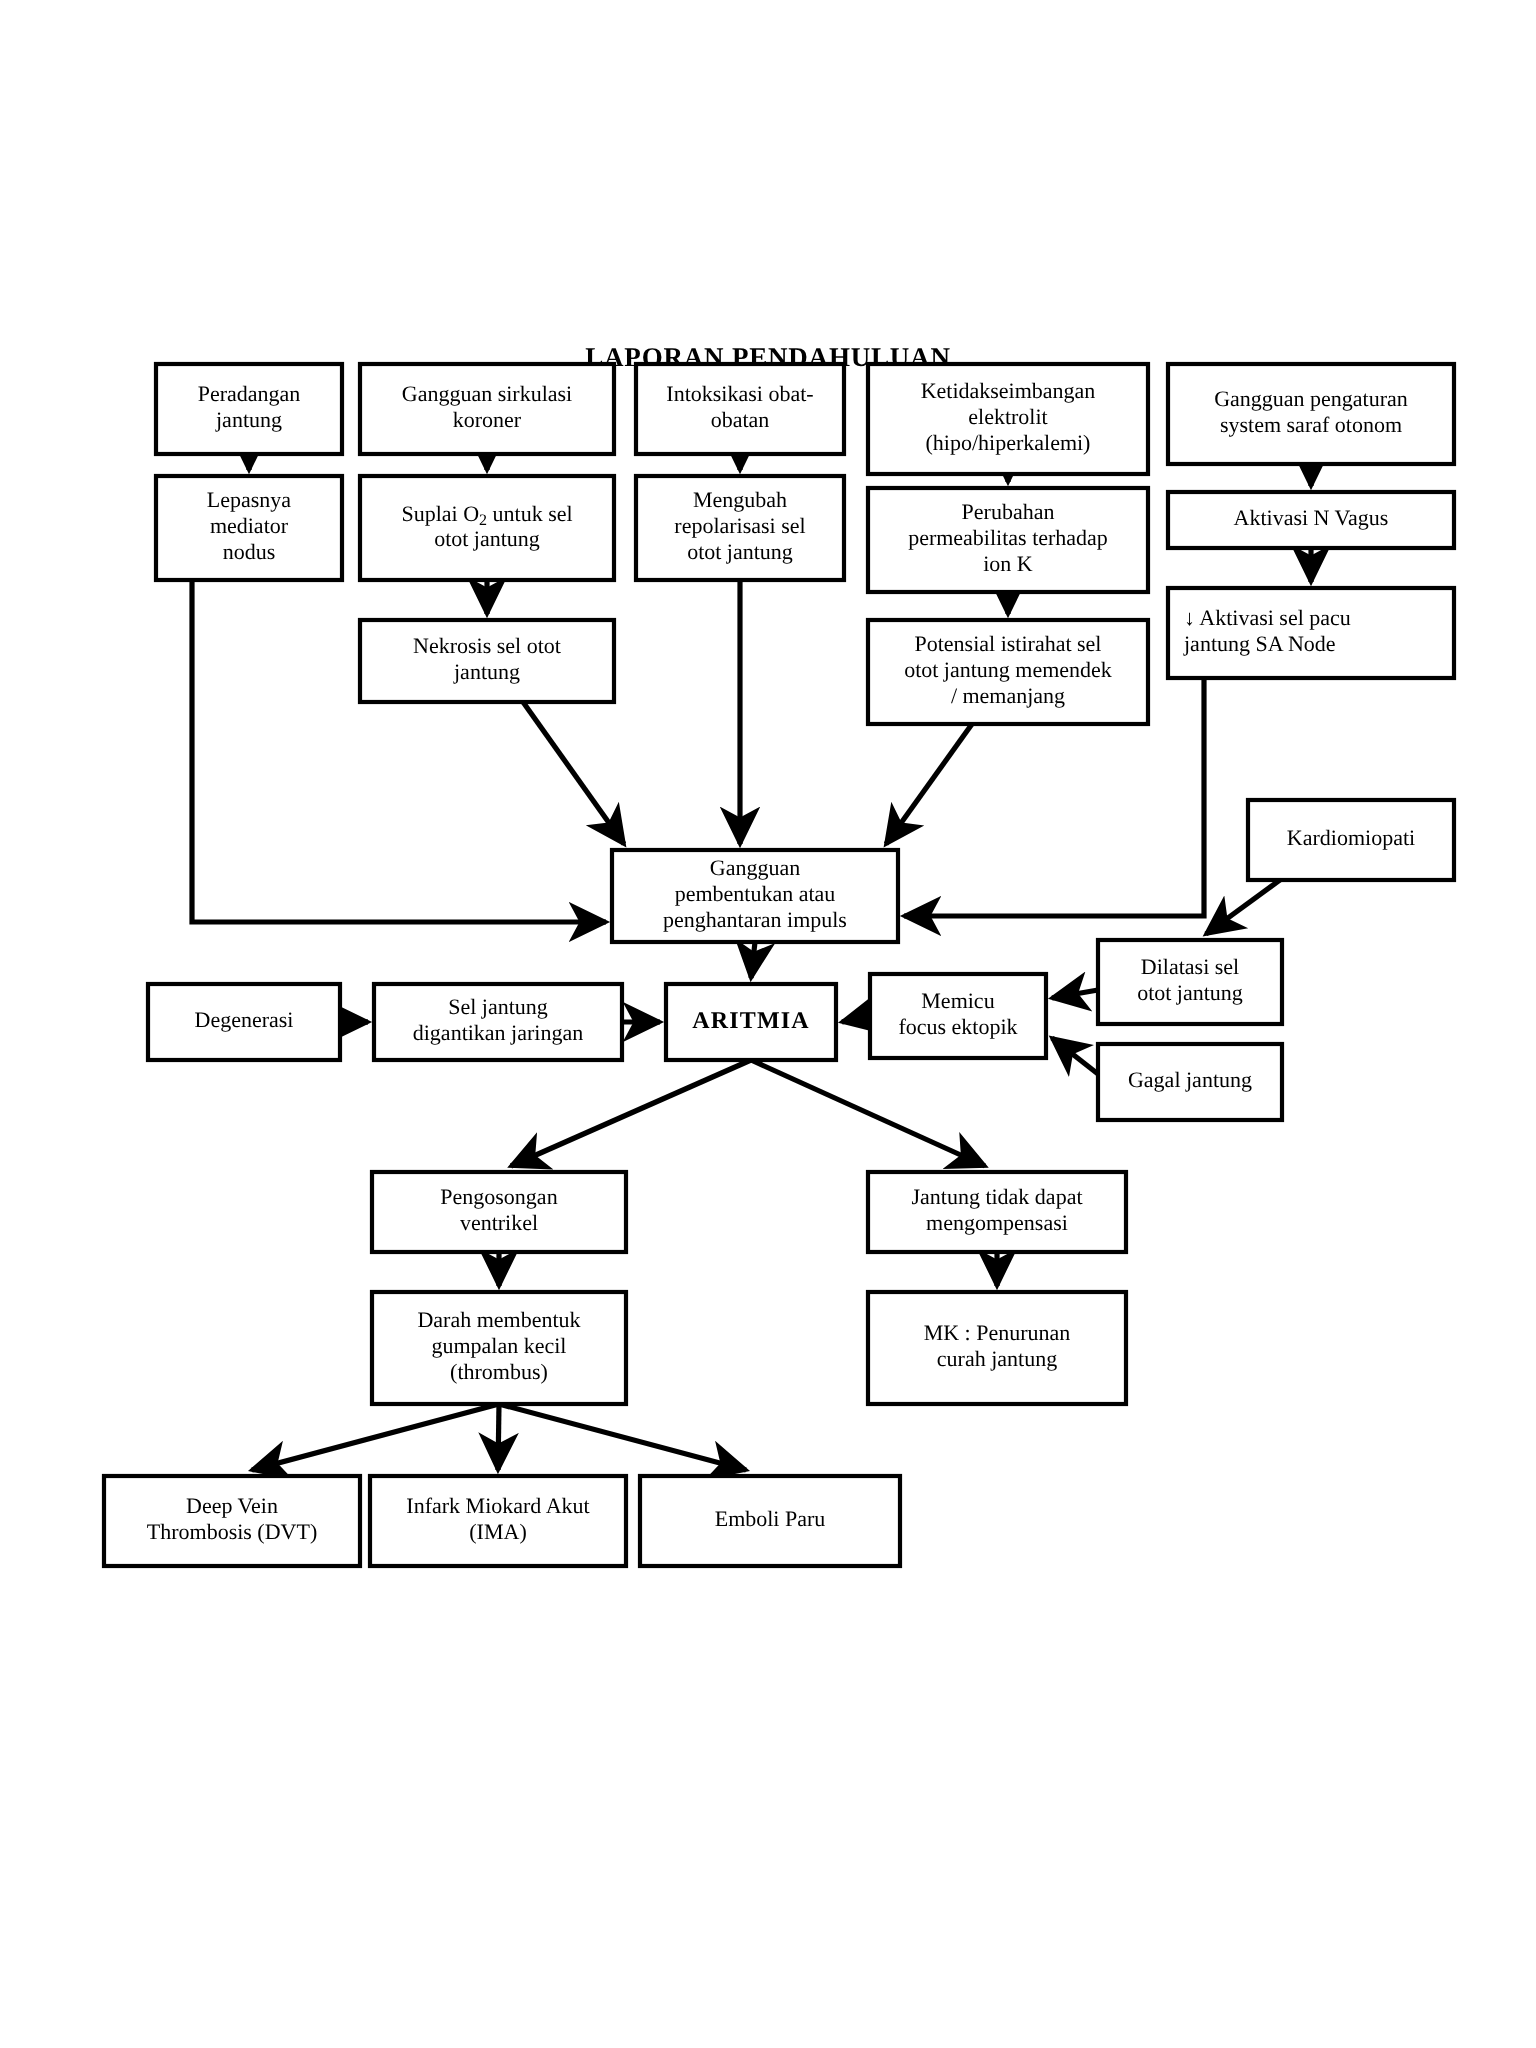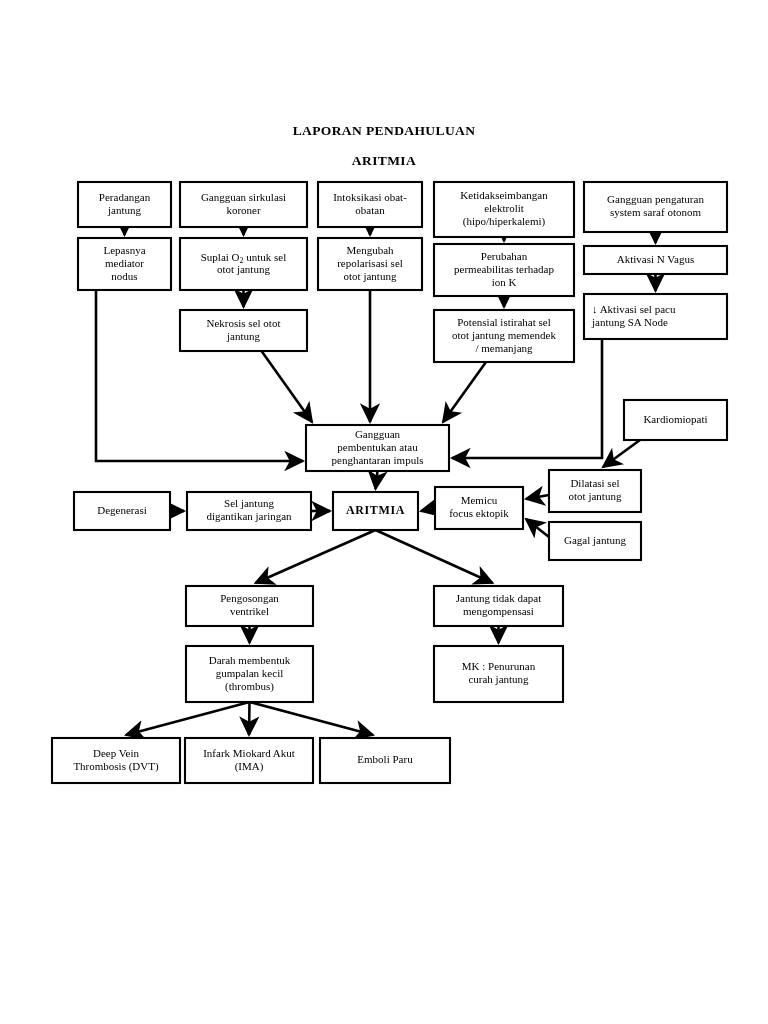--- a/index.html
+++ b/index.html
@@ -25,20 +25,21 @@
     left: 0; top: 120px;
     width: 768px;
     text-align: center;
   }
   #title-block .t-line {
     font-weight: bold;
     font-size: 13.5px;
     letter-spacing: 0.4px;
     line-height: 22px;
     display: block;
+    margin-top: 48px;
   }
   #title-block .t-line.sub { margin-top: 8px; }
 
   svg#flow {
     position: absolute;
     left: 0; top: 0;
     width: 768px; height: 1024px;
     display: block;
   }
   .nodebox {

